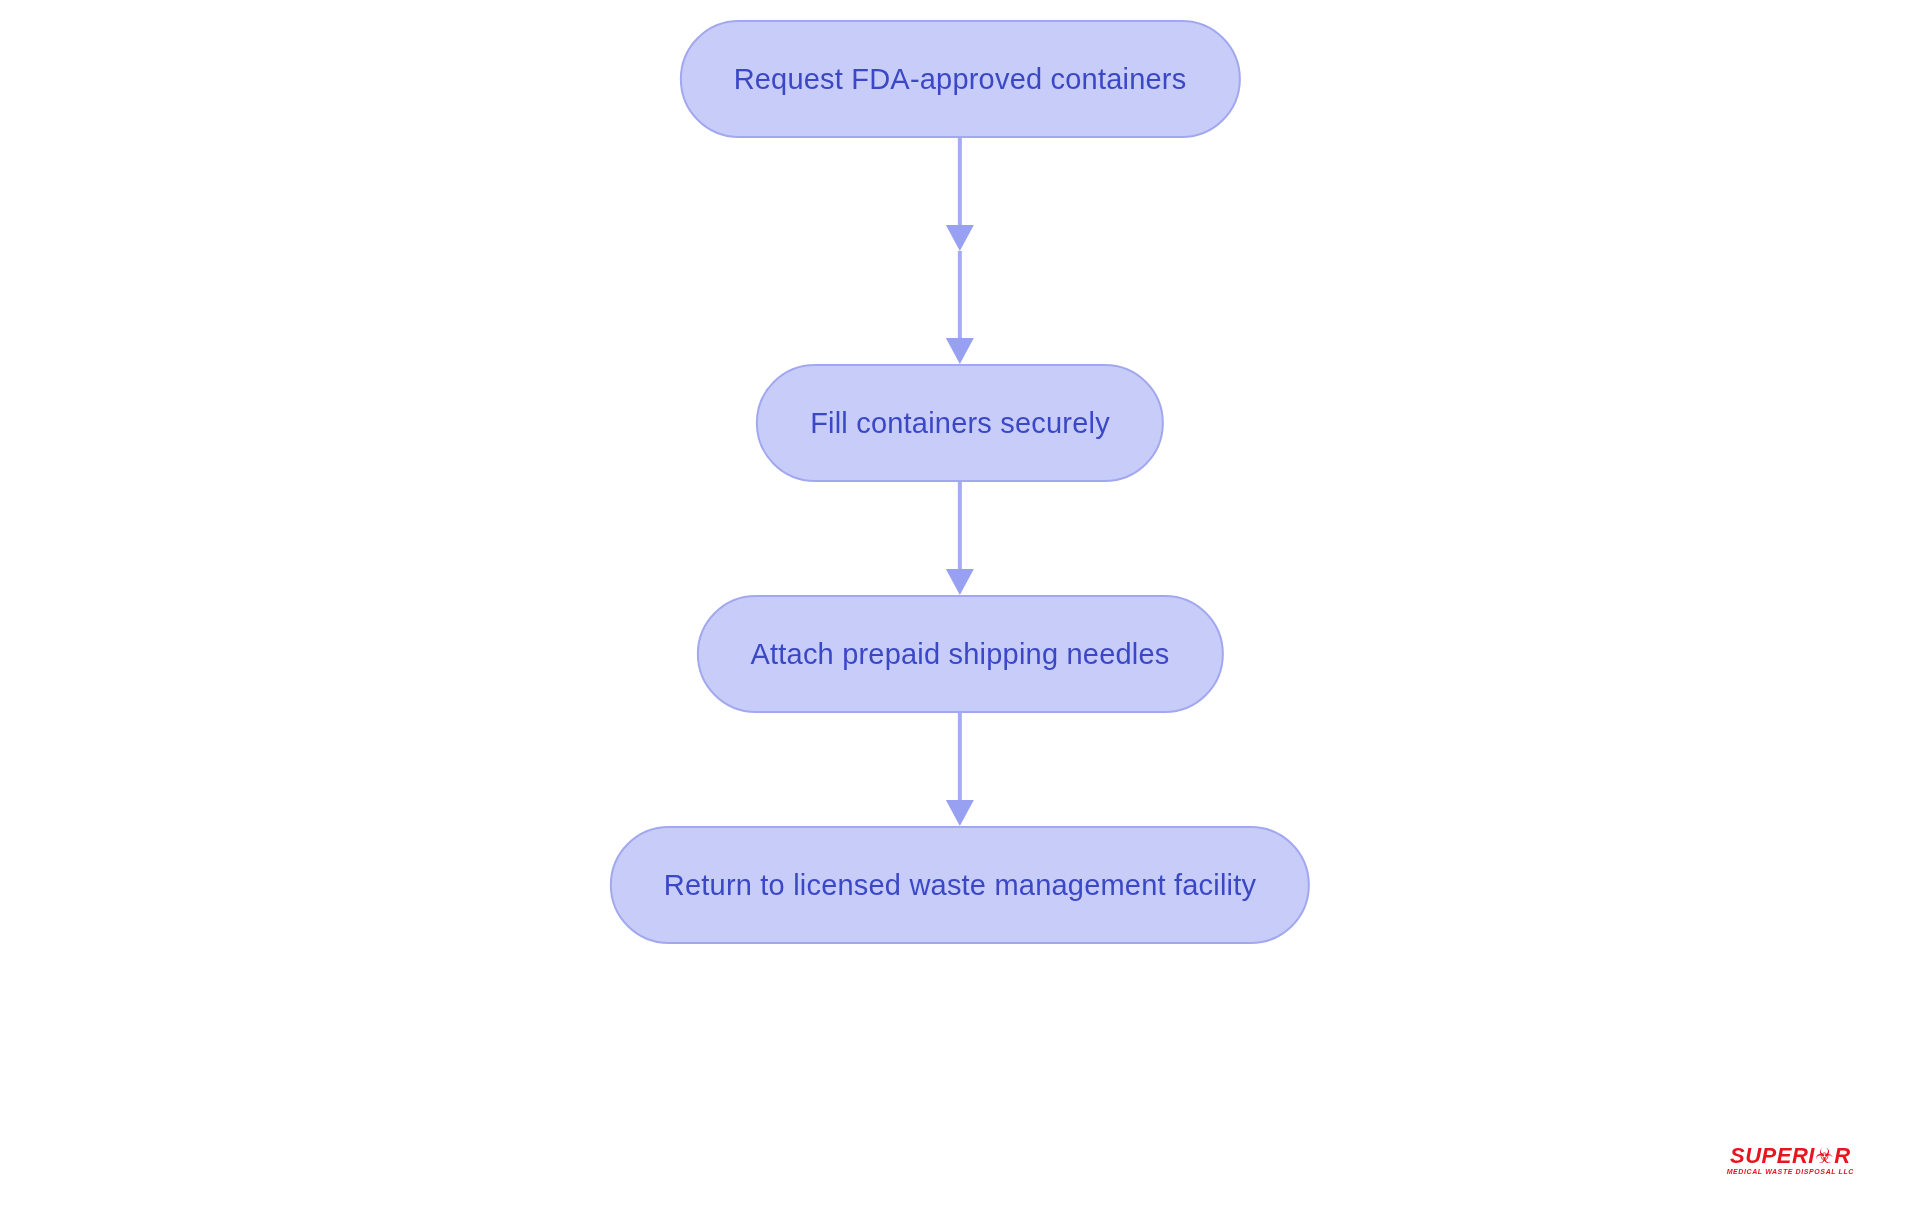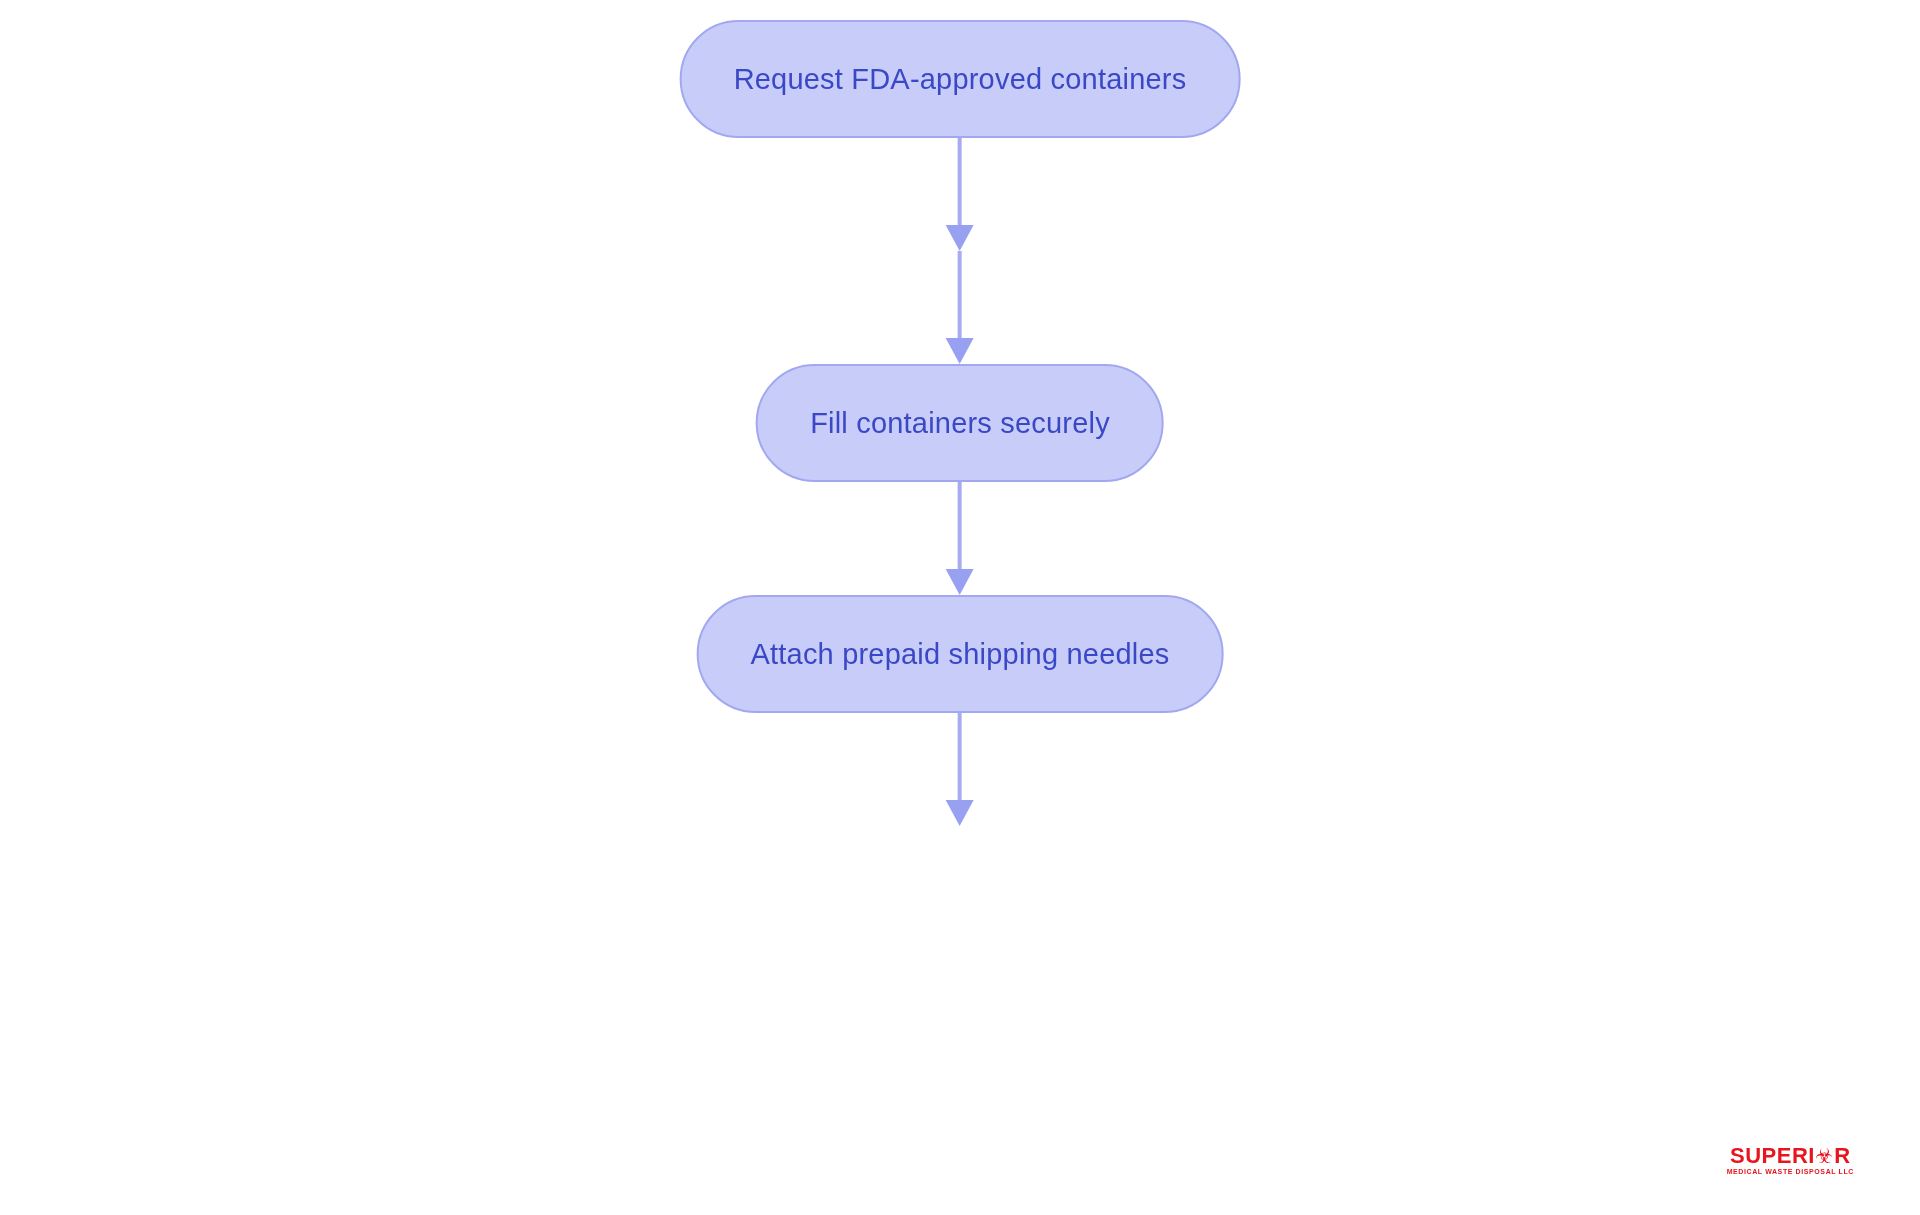--- a/index.html
+++ b/index.html
@@ -58,20 +58,21 @@
     border-left: 14px solid transparent;
     border-right: 14px solid transparent;
     border-top: 26px solid #98a1f1;
   }
   .brand {
     position: absolute;
     right: 66px;
     bottom: 40px;
     text-align: center;
     line-height: 1;
+    font-style: italic;
   }
   .brand .name {
     font-weight: 800;
     font-size: 22px;
     color: #e8141e;
     letter-spacing: 0.5px;
     white-space: nowrap;
   }
   .brand .name .bio {
     font-weight: 400;
@@ -119,20 +120,23 @@
 
     <div class="node">
       <span>Attach prepaid shipping needles</span>
     </div>
 
     <div class="arrow">
       <div class="shaft"></div>
       <div class="head"></div>
     </div>
 
+    <div class="node">
+      <span>Return to licensed waste management facility</span>
+    </div>
 
   </div>
 
   <div class="brand">
     <div class="name">
       <span>SUPERI</span><span class="bio">☣</span><span>R</span>
     </div>
     <div class="tagline">MEDICAL WASTE DISPOSAL LLC</div>
   </div>
 

